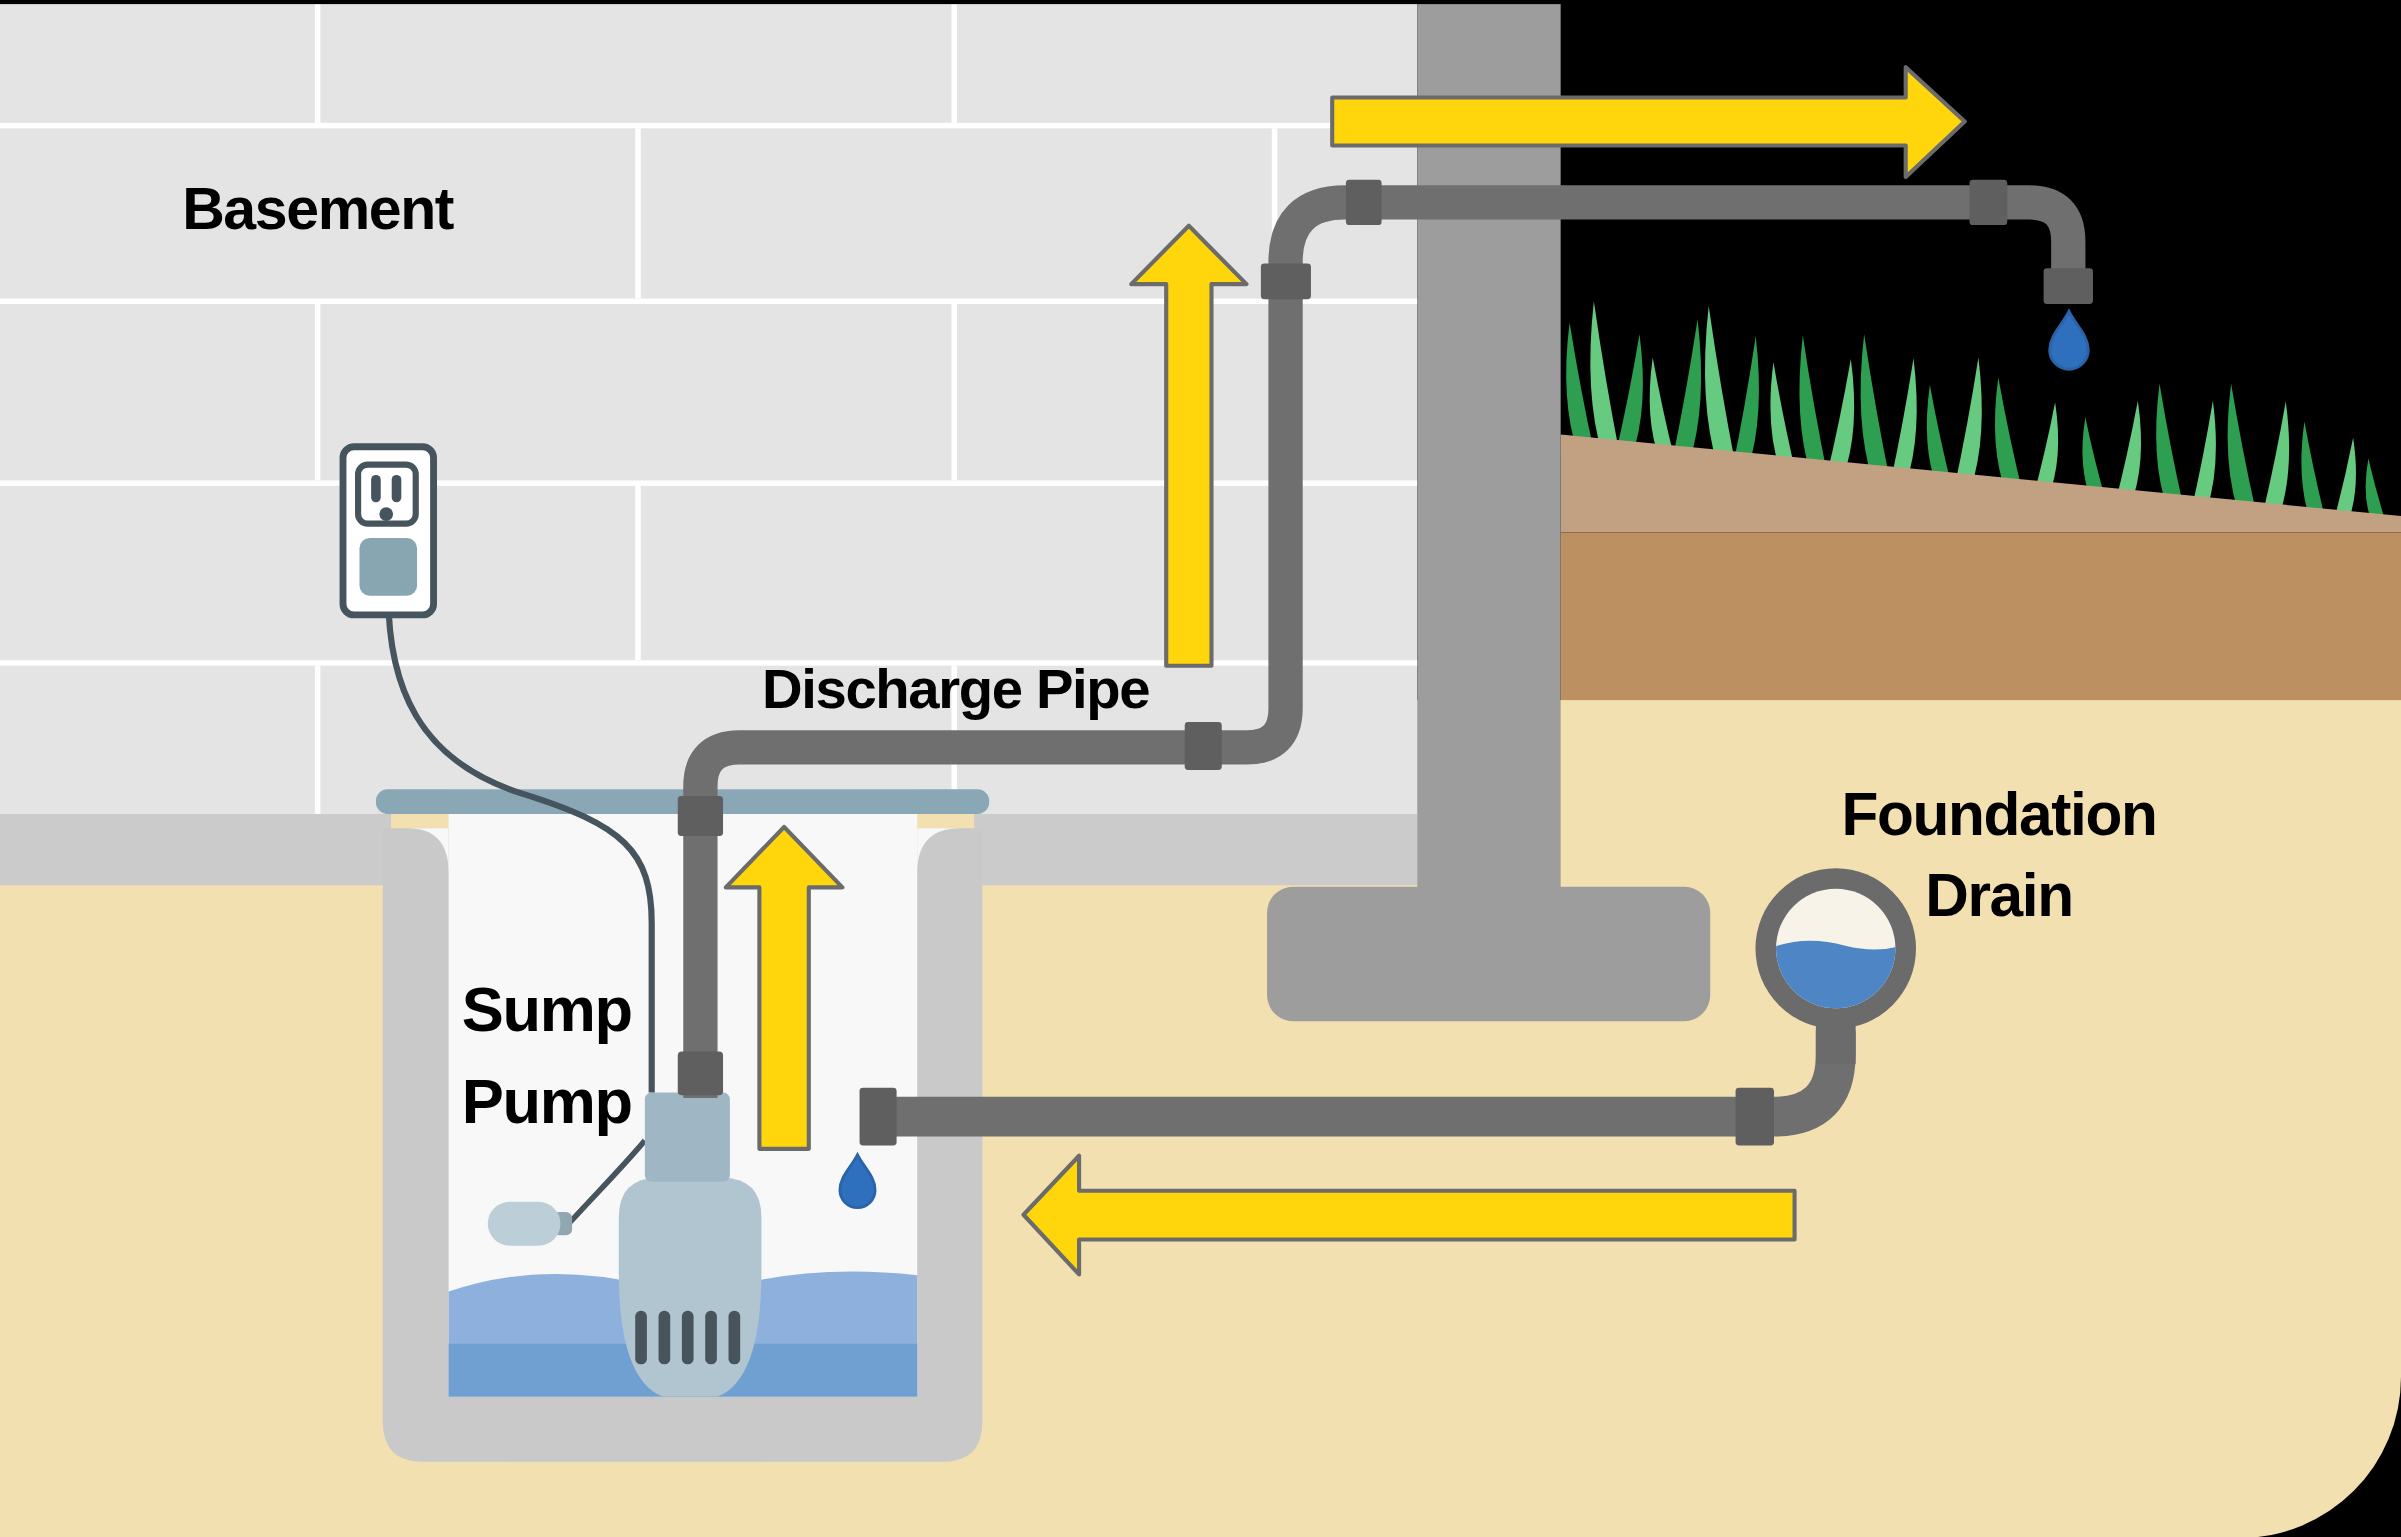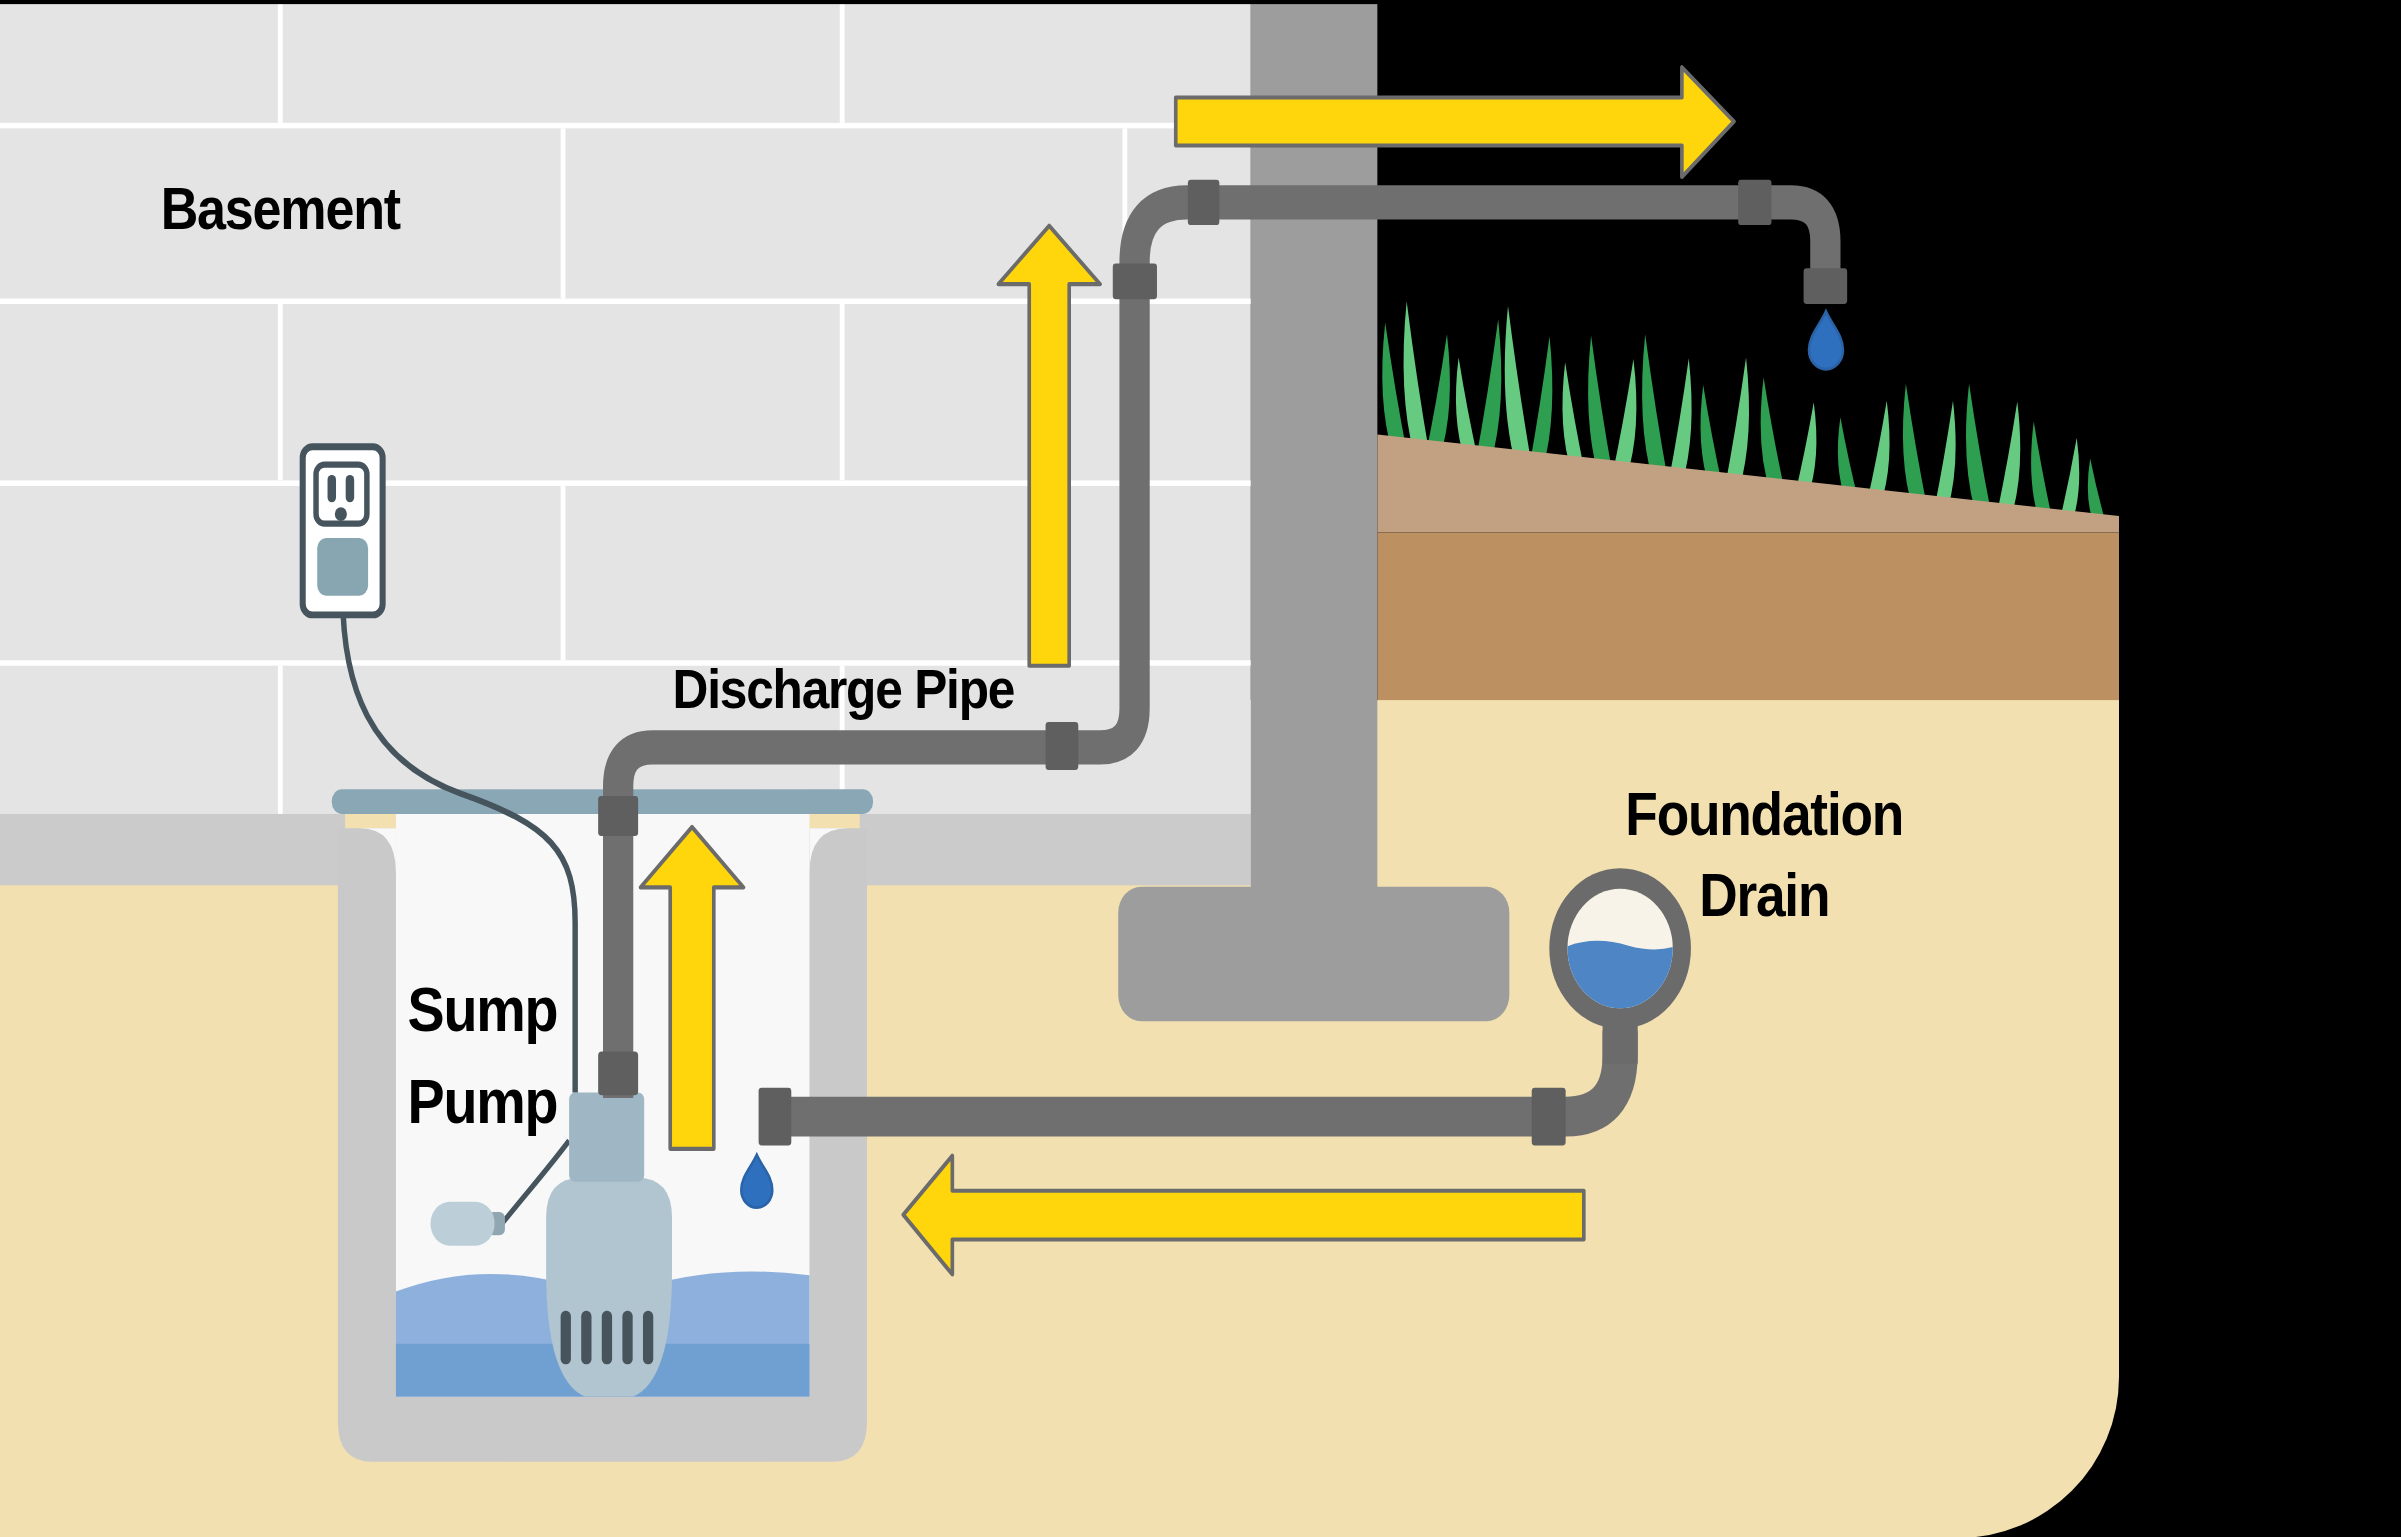--- a/index.html
+++ b/index.html
@@ -1,17 +1,17 @@
 <!DOCTYPE html>
 <html style="font-size:11px"><head>
 <meta charset="utf-8">
 <style>
   html,body{margin:0;padding:0;background:#000;}
   body{width:2401px;height:1538px;font-family:"Liberation Sans",sans-serif;}
-  .canvas{position:relative;width:2119px;height:1538px;background:#000;
+  .canvas{position:relative;width:2401px;height:1538px;background:#000;
           border-radius:0 0 161px 0;overflow:hidden;}
   .canvas svg{position:absolute;left:0;top:0;width:100%;height:100%;display:block;}
   text{font-family:"Liberation Sans","DejaVu Sans",sans-serif;font-weight:bold;
        fill:#000;letter-spacing:-2px;}
 </style>
 </head>
 <body>
 
 <div class="canvas">
 <svg viewBox="0 0 3500 2241" preserveAspectRatio="none">

